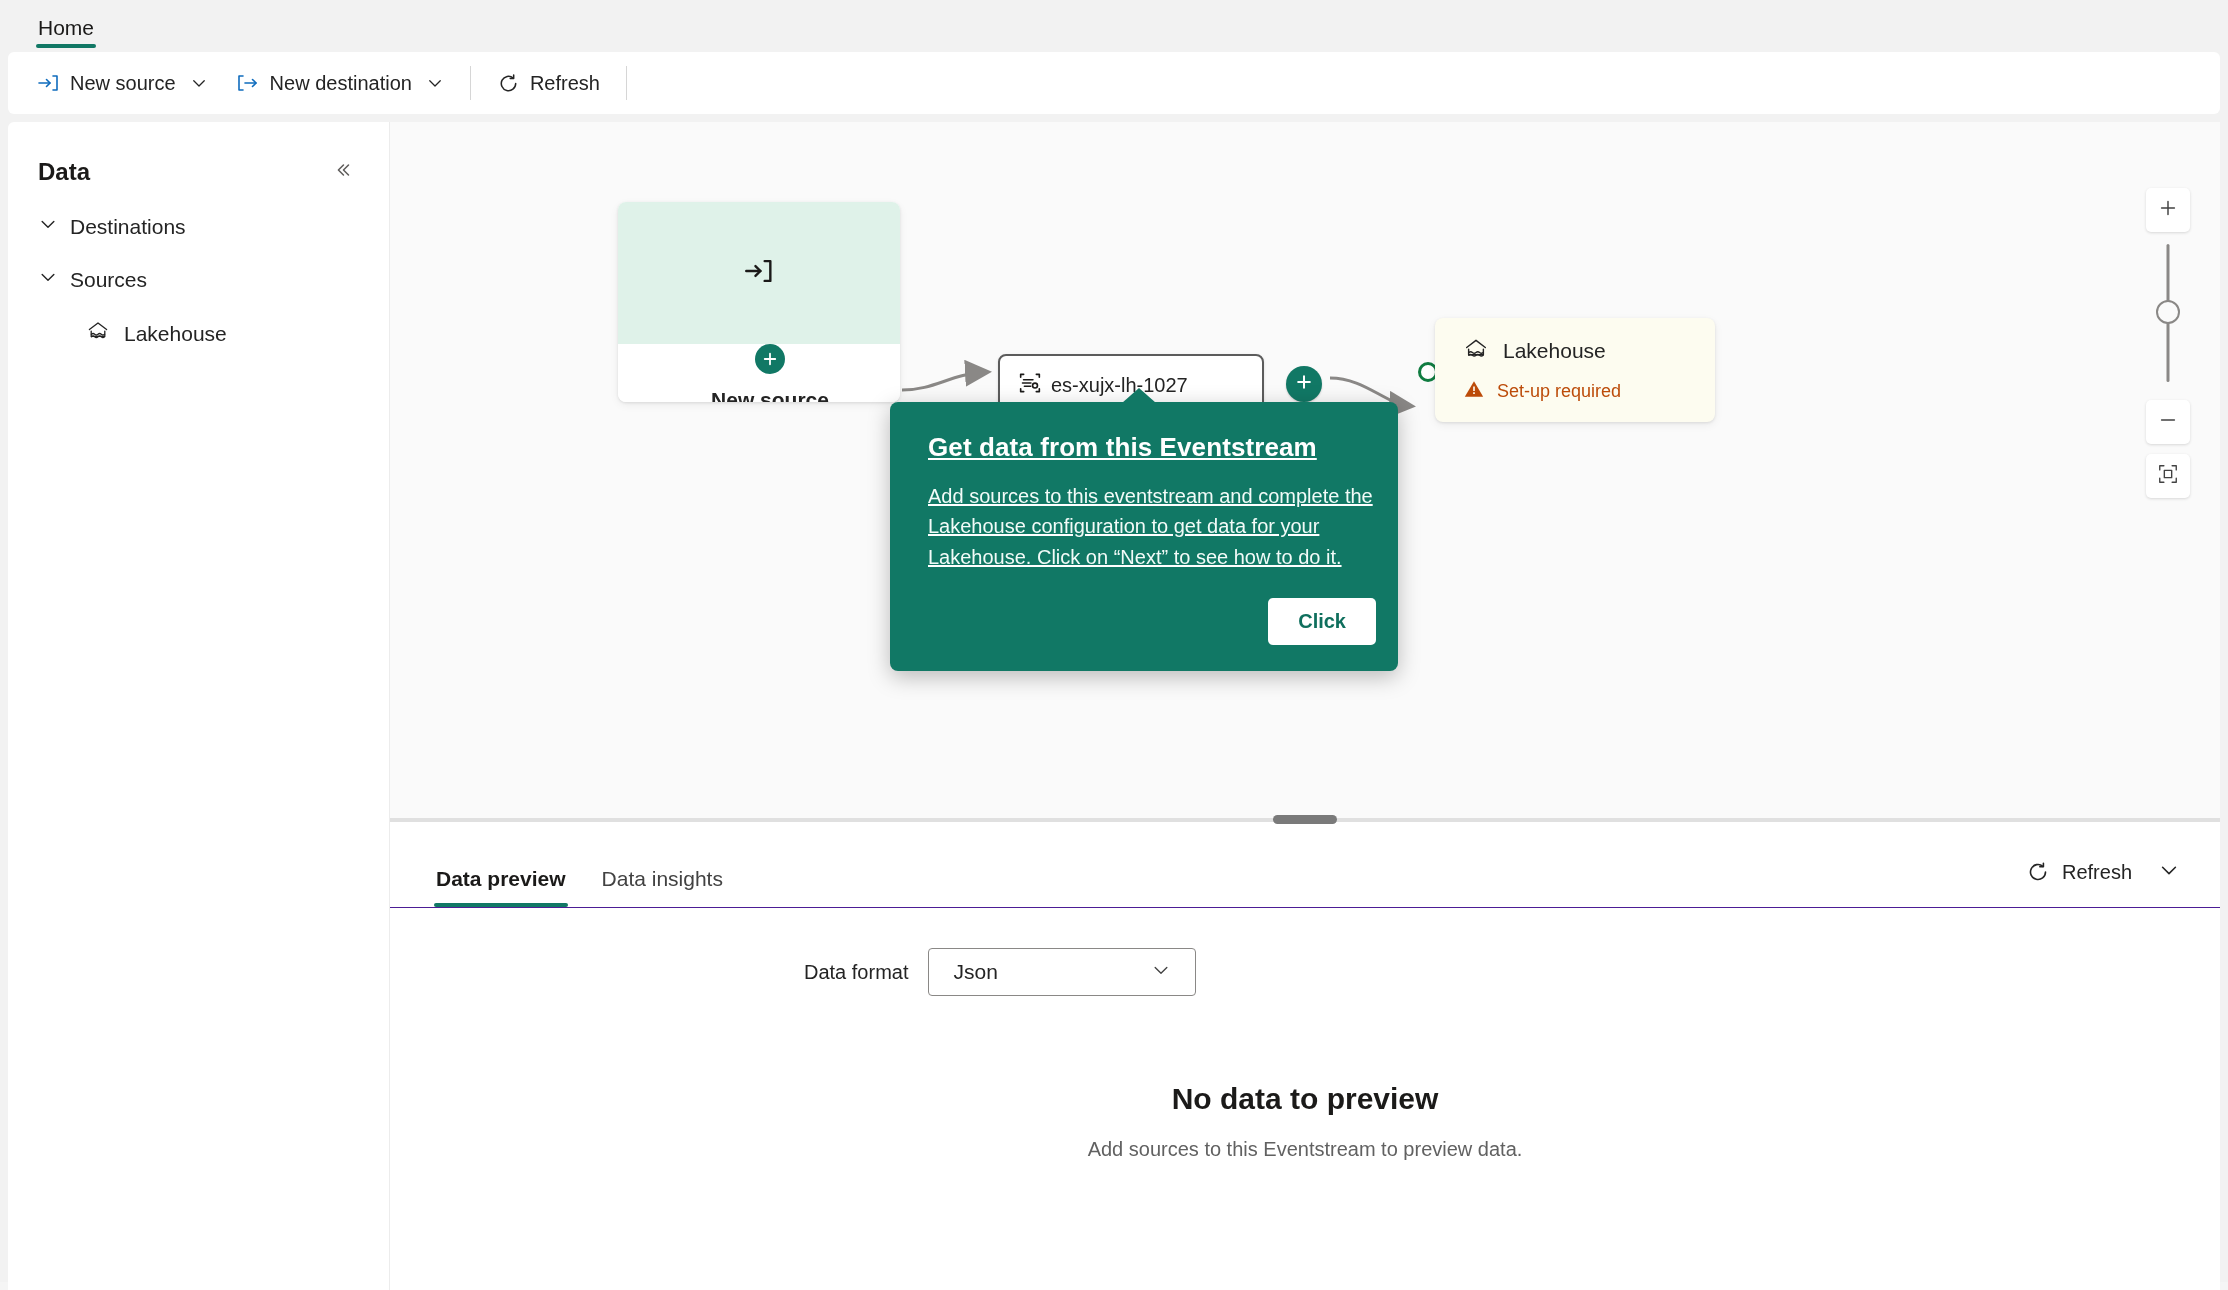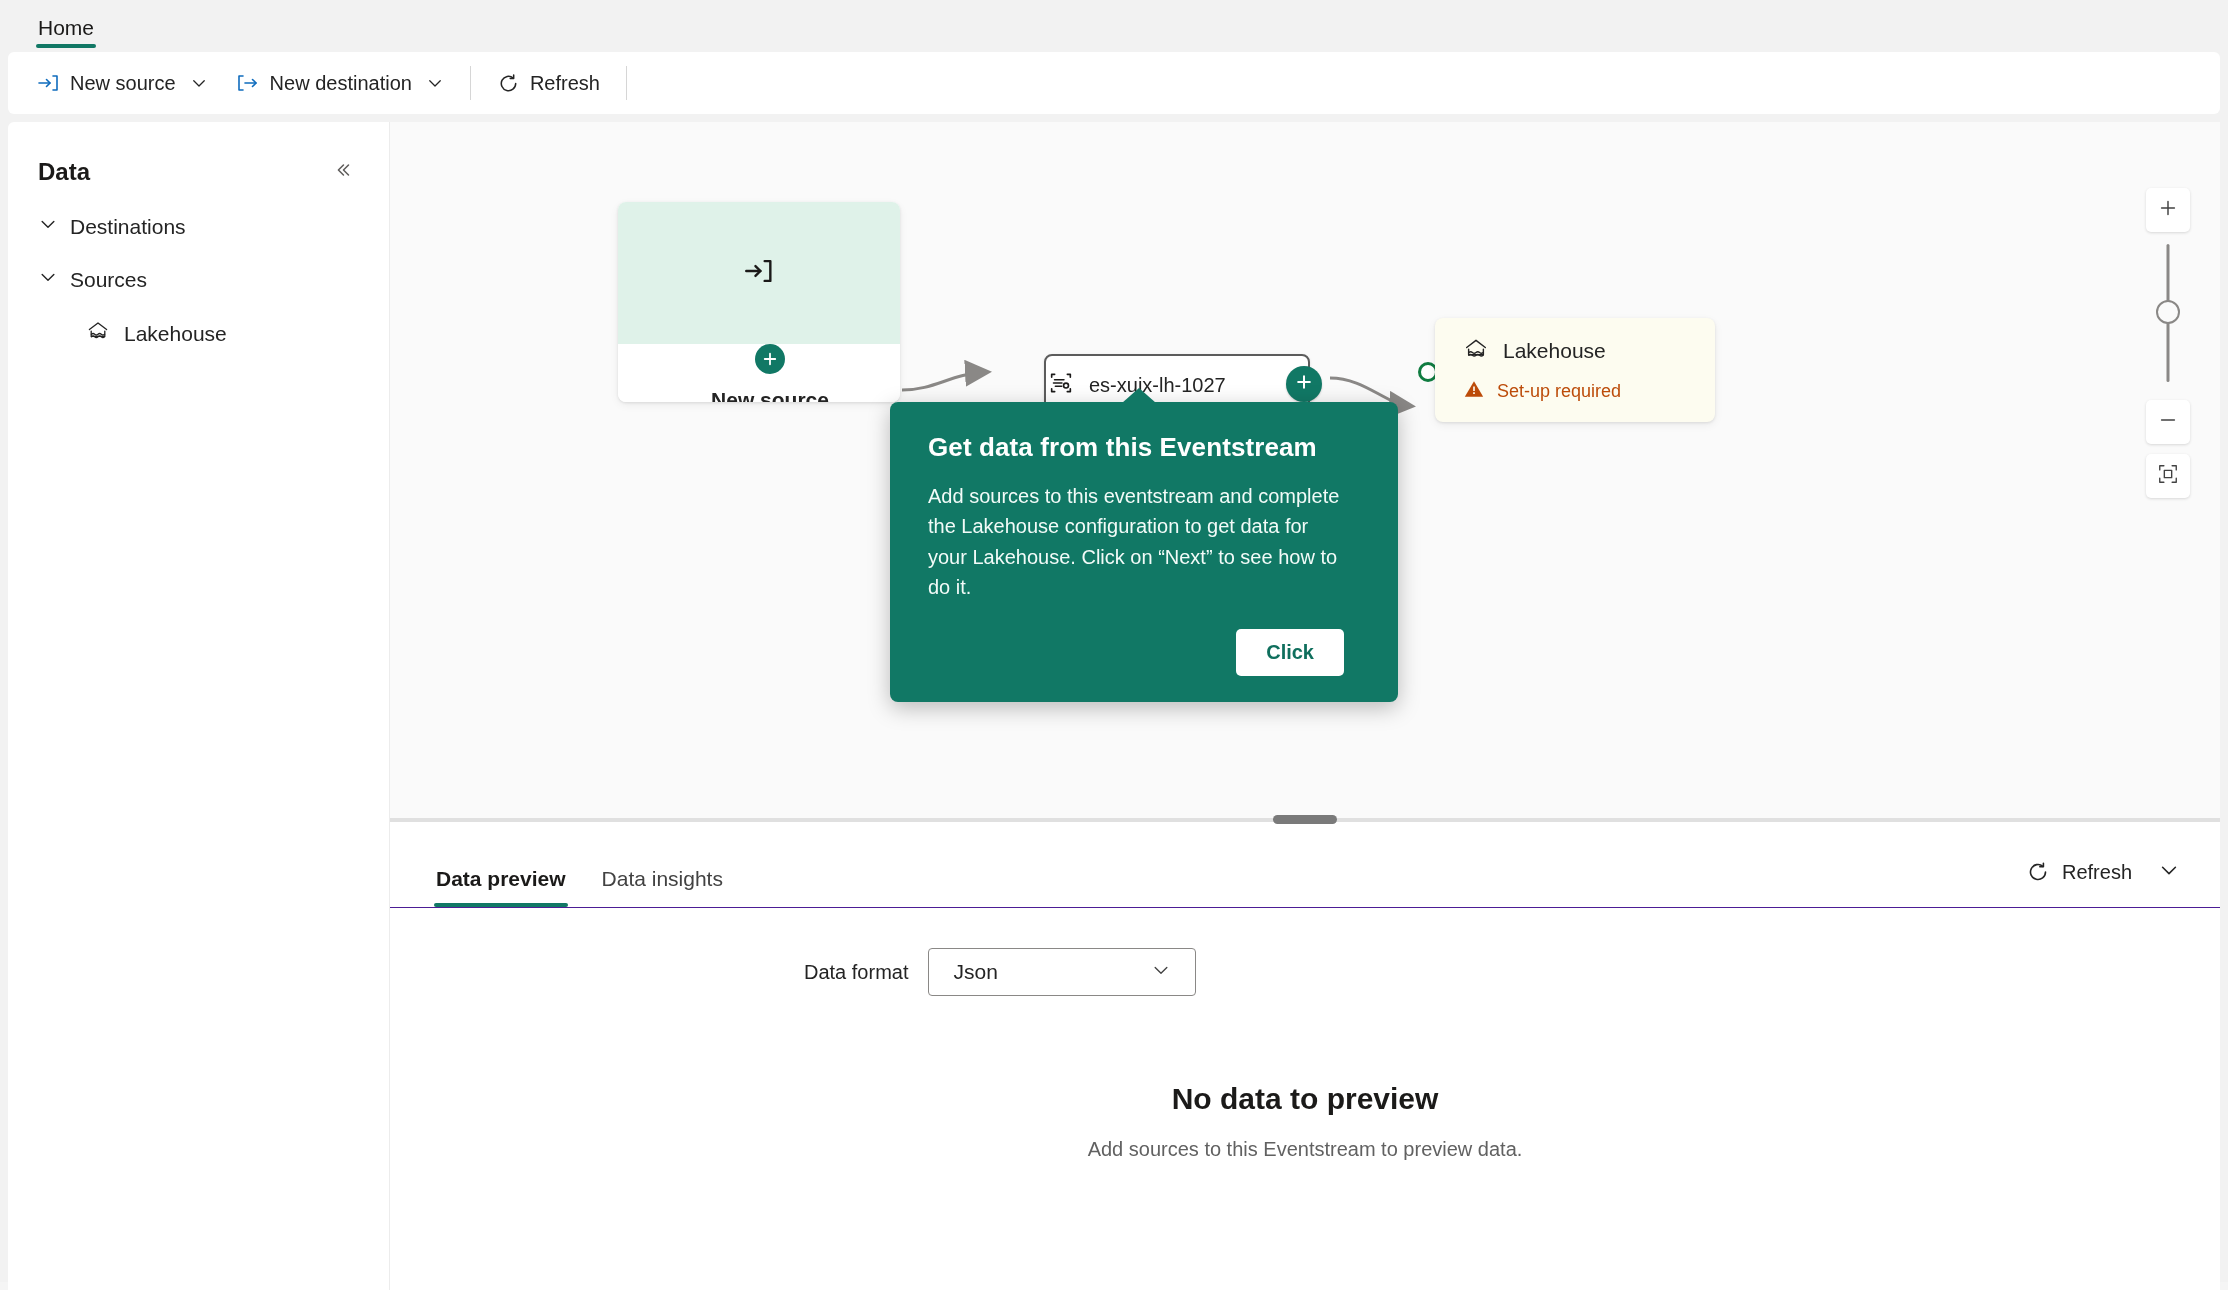--- a/index.html
+++ b/index.html
@@ -100,22 +100,22 @@
     width: 30px; height: 30px; border-radius: 50%; background: #117865;
     display: flex; align-items: center; justify-content: center; flex: 0 0 30px;
   }
   .node-newsource .bottom .lbl { font-size: 21px; font-weight: 600; color: #242424; }
 
   
   .node-stream {
     position: absolute; left: 608px; top: 232px;
     width: 266px; height: 62px;
     background: #ffffff; border: 2px solid #5c5c5c; border-radius: 8px;
-    display: flex; align-items: center; gap: 14px; padding-left: 1px;
-    box-shadow: 0 1px 3px rgba(0,0,0,.12); cursor: pointer; margin-left: 46px;
+    display: flex; align-items: center; gap: 7px; padding-left: 16px;
+    box-shadow: 0 1px 3px rgba(0,0,0,.12); cursor: pointer;
   }
   .node-stream .lbl { font-size: 20px; color: #242424; }
 
   
   .add-btn {
     position: absolute; left: 896px; top: 244px;
     width: 36px; height: 36px; border-radius: 50%; background: #117865;
     display: flex; align-items: center; justify-content: center; cursor: pointer;
     box-shadow: 0 1px 2px rgba(0,0,0,.2);
   }
@@ -135,22 +135,22 @@
   .lake-port {
     position: absolute; left: 1028px; top: 240px;
     width: 20px; height: 20px; border-radius: 50%;
     background: #ffffff; border: 3px solid #107c41;
   }
 
   
   .callout {
     position: absolute; left: 500px; top: 280px;
     width: 508px; background: #117865; border-radius: 8px;
-    padding: 30px 54px 26px 38px; color: #ffffff;
-    box-shadow: 0 6px 22px rgba(0,0,0,.26); z-index: 20;
+    padding: 30px 22px 26px 38px; color: #ffffff;
+    box-shadow: 0 6px 22px rgba(0,0,0,.26); z-index: 20; text-decoration: underline;
   }
   .callout .beak {
     position: absolute; top: -14px; left: 232px;
     width: 0; height: 0;
     border-left: 17px solid transparent; border-right: 17px solid transparent;
     border-bottom: 15px solid #117865;
   }
   .callout h3 { font-size: 26px; font-weight: 700; letter-spacing: .1px; }
   .callout p { font-size: 20px; line-height: 1.52; margin-top: 18px; color: #f2fbf8; }
   .callout .actions { display: flex; justify-content: flex-end; margin-top: 26px; }

